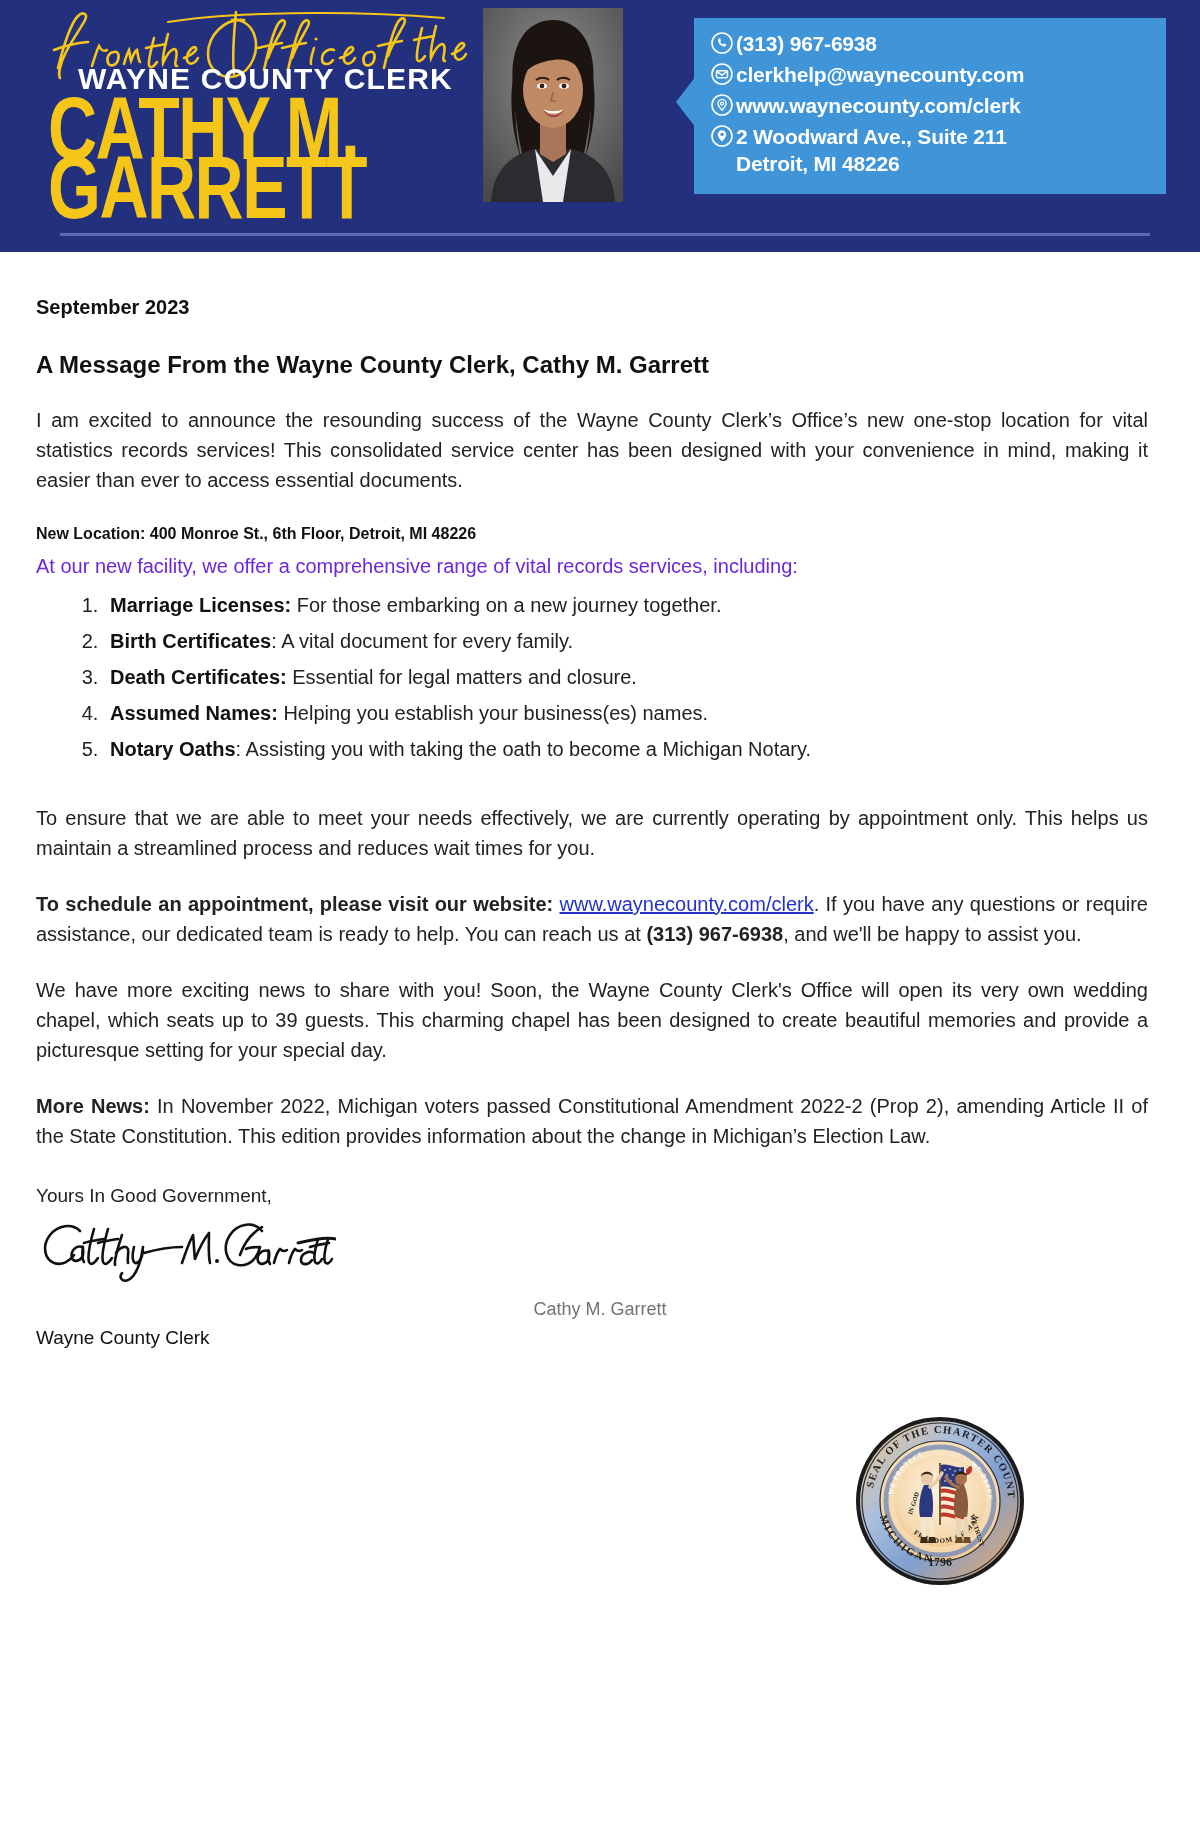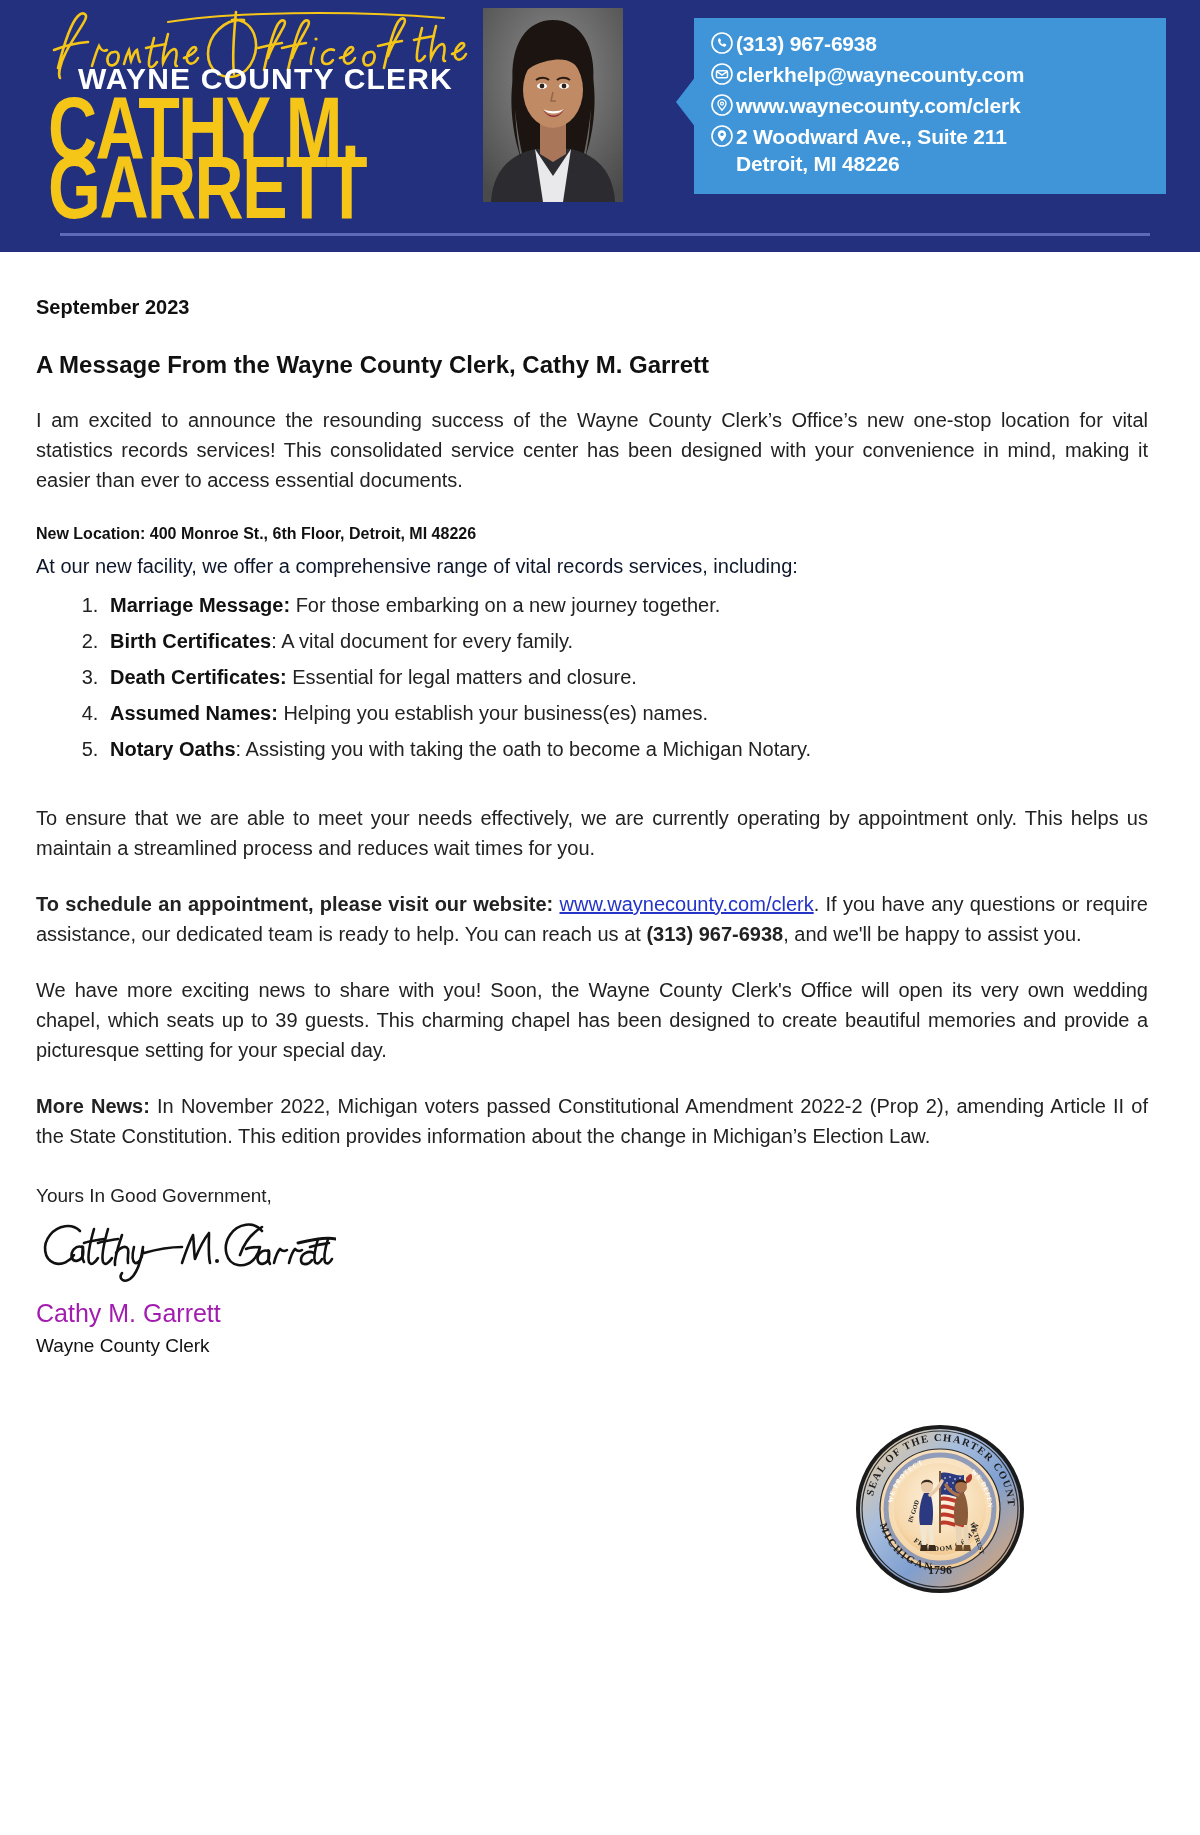--- a/index.html
+++ b/index.html
@@ -175,21 +175,21 @@
   .loc-line {
     margin: 30px 0 0 0;
     font-size: 16px;
     font-weight: bold;
     color: #111;
   }
   .loc-sub {
     margin: 8px 0 0 0;
     font-size: 20px;
     line-height: 30px;
-    color: #0f172a;
+    color: #6d28d9;
   }
   ol.services {
     margin: 6px 0 0 0;
     padding-left: 68px;
     font-size: 20px;
     line-height: 36px;
     color: #222;
   }
   ol.services li { padding-left: 6px; }
   ol.services li b { font-weight: bold; color: #111; }
@@ -203,22 +203,23 @@
     color: #222;
   }
   .sig-wrap {
     position: relative;
     height: 84px;
     margin-top: 6px;
   }
   .sig-wrap svg { display: block; }
   .sig-name {
     margin: 2px 0 0 0;
-    font-size: 25px;
-    color: #a21caf;
+    font-size: 18px;
+    color: #737373;
+    text-align: center;
   }
   .sig-role {
     margin: 7px 0 0 0;
     font-size: 19px;
     color: #111;
   }
 
   
   .seal {
     position: absolute;
@@ -381,21 +382,21 @@
   <div class="date">September 2023</div>
 
   <h2 class="subject">A Message From the Wayne County Clerk, Cathy M. Garrett</h2>
 
   <p class="body">I am excited to announce the resounding success of the Wayne County Clerk’s Office’s new one-stop location for vital statistics records services! This consolidated service center has been designed with your convenience in mind, making it easier than ever to access essential documents.</p>
 
   <div class="loc-line">New Location: 400 Monroe St., 6th Floor, Detroit, MI 48226</div>
   <div class="loc-sub">At our new facility, we offer a comprehensive range of vital records services, including:</div>
 
   <ol class="services">
-    <li><b>Marriage Message:</b><span> For those embarking on a new journey together.</span></li>
+    <li><b>Marriage Licenses:</b><span> For those embarking on a new journey together.</span></li>
     <li><b>Birth Certificates</b><span>: A vital document for every family.</span></li>
     <li><b>Death Certificates:</b><span> Essential for legal matters and closure.</span></li>
     <li><b>Assumed Names:</b><span> Helping you establish your business(es) names.</span></li>
     <li><b>Notary Oaths</b><span>: Assisting you with taking the oath to become a Michigan Notary.</span></li>
   </ol>
 
   <p class="body" style="margin-top:36px">To ensure that we are able to meet your needs effectively, we are currently operating by appointment only. This helps us maintain a streamlined process and reduces wait times for you.</p>
 
   <p class="body"><b>To schedule an appointment, please visit our website: </b><a class="link" href="#">www.waynecounty.com/clerk</a><span>. If you have any questions or require assistance, our dedicated team is ready to help. You can reach us at </span><b>(313) 967-6938</b><span>, and we'll be happy to assist you.</span></p>
 

